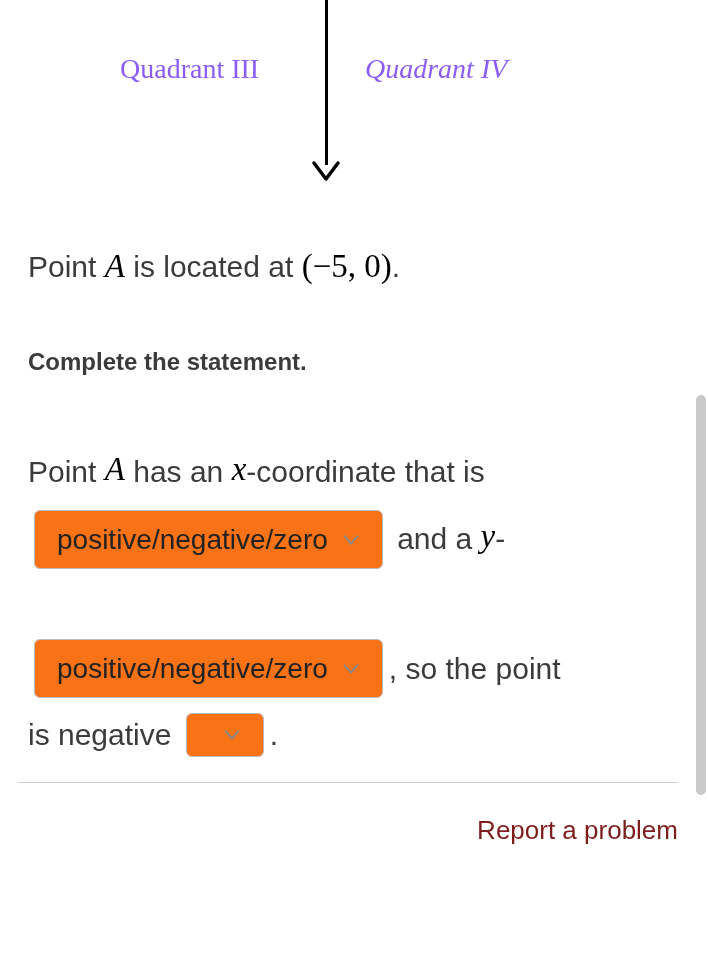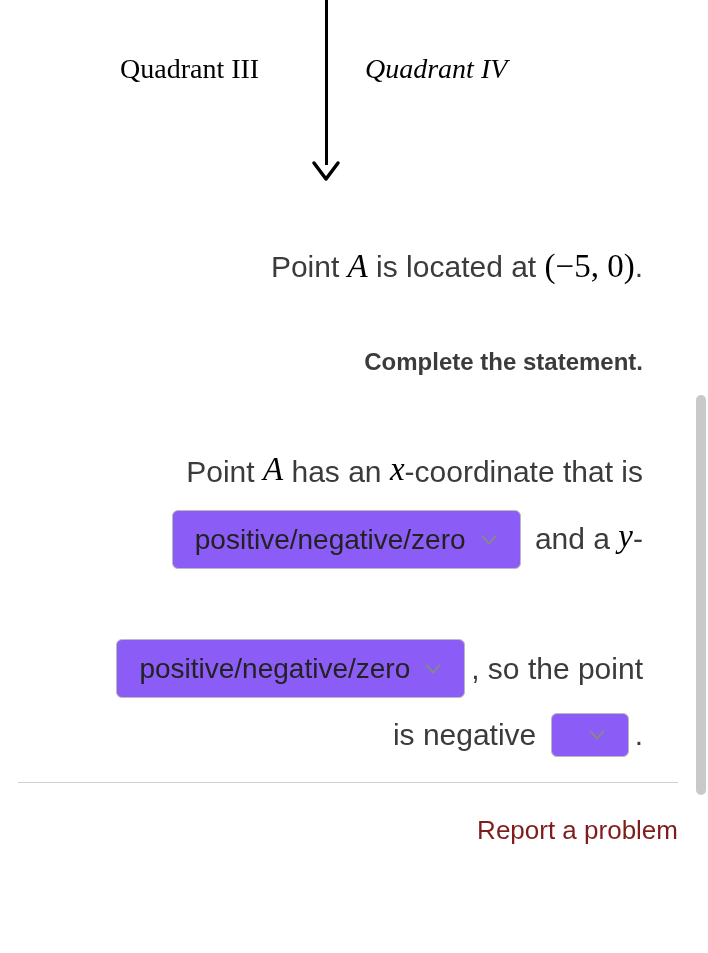--- a/index.html
+++ b/index.html
@@ -32,29 +32,28 @@
     left: 311px;
     top: 155px;
     font-size: 30px;
     color: #000;
     line-height: 1;
   }
   .qlabel {
     position: absolute;
     font-family: "Times New Roman", Times, serif;
     font-size: 28px;
-    color: #000000;
+    color: #8b5cf6;
     top: 53px;
   }
   .q3 { left: 120px; }
   .q4 { left: 365px; font-style: italic; }
 
   .content {
-    padding: 0 65px;
-    text-align: right;
+    padding: 0 28px;
   }
   .statement {
     font-size: 30px;
     color: #3b3b3b;
     margin-top: 40px;
     line-height: 1.6;
   }
   .mathit {
     font-family: "Times New Roman", Times, serif;
     font-style: italic;
@@ -80,21 +79,21 @@
   }
   .sentence .segtext { vertical-align: middle; }
   .select-widget {
     display: inline-flex;
     align-items: center;
     border: 1px solid #bbb;
     border-radius: 6px;
     padding: 12px 22px;
     font-size: 28px;
     color: #222;
-    background: #8b5cf6;
+    background: #f97316;
     margin: 4px 6px;
     vertical-align: middle;
     cursor: pointer;
     line-height: 1.2;
   }
   .select-widget .chev {
     margin-left: 14px;
     color: #888;
   }
   .chev svg { width: 18px; height: 18px; display: block; }

